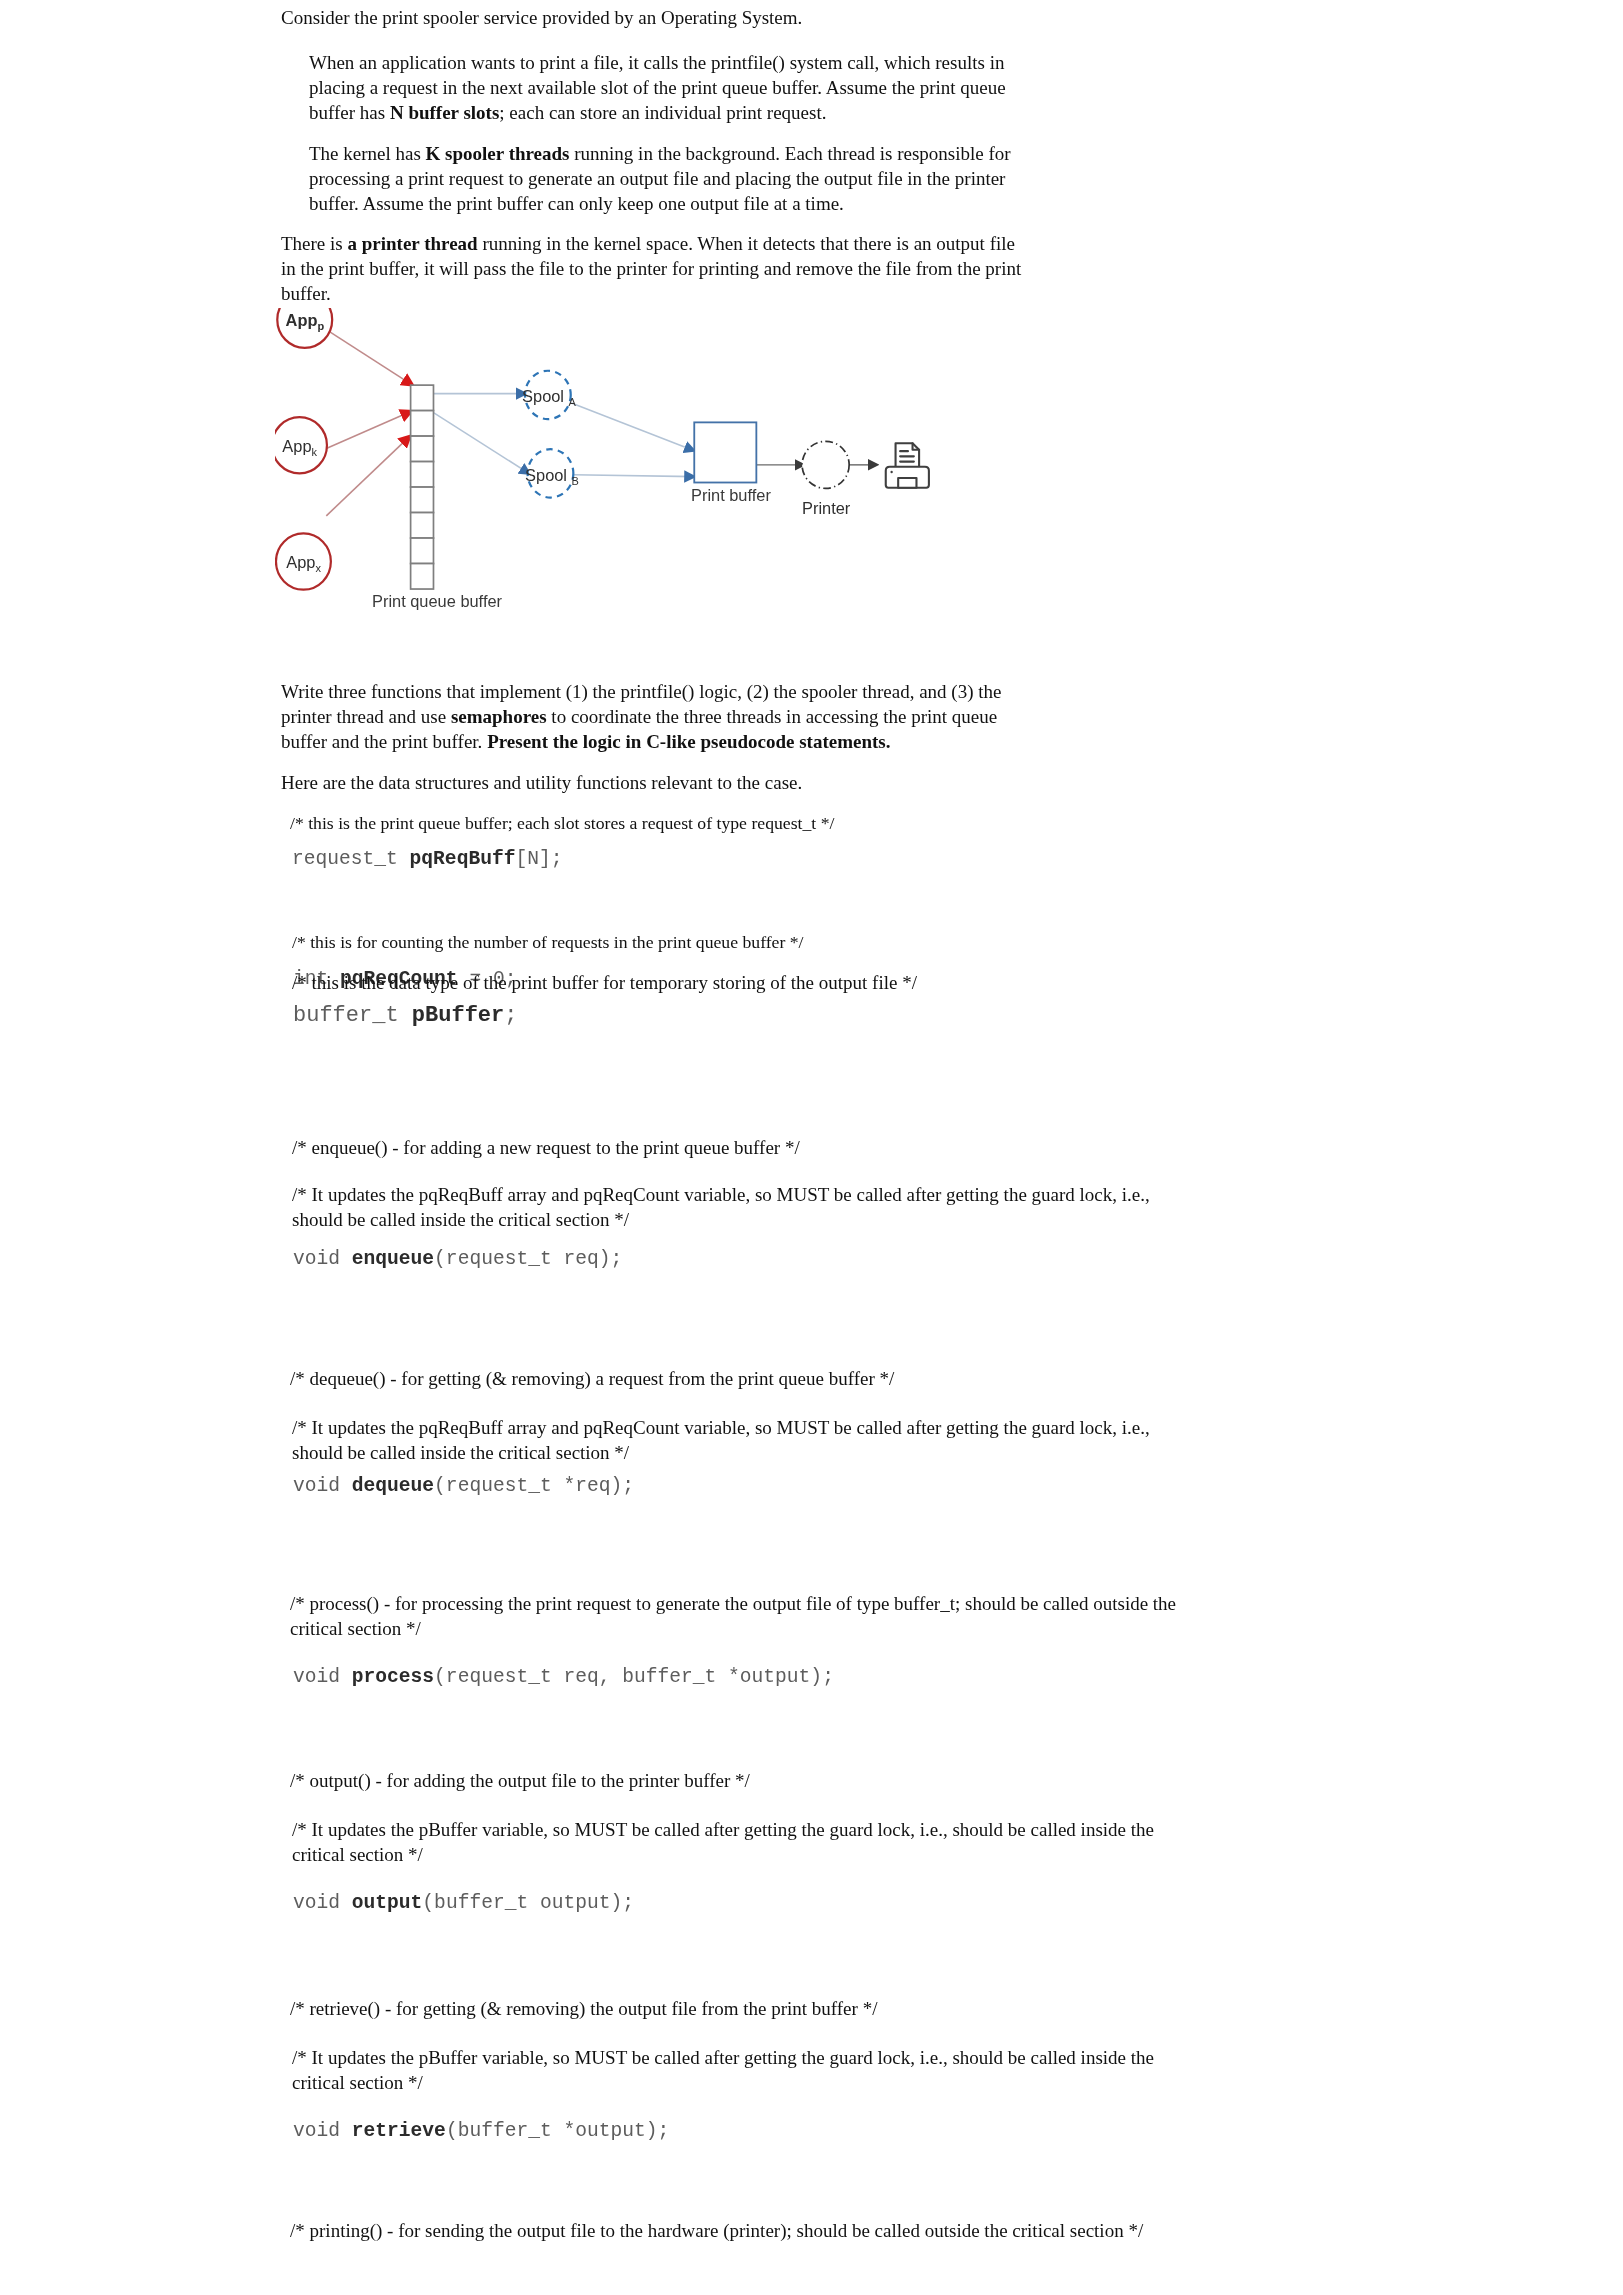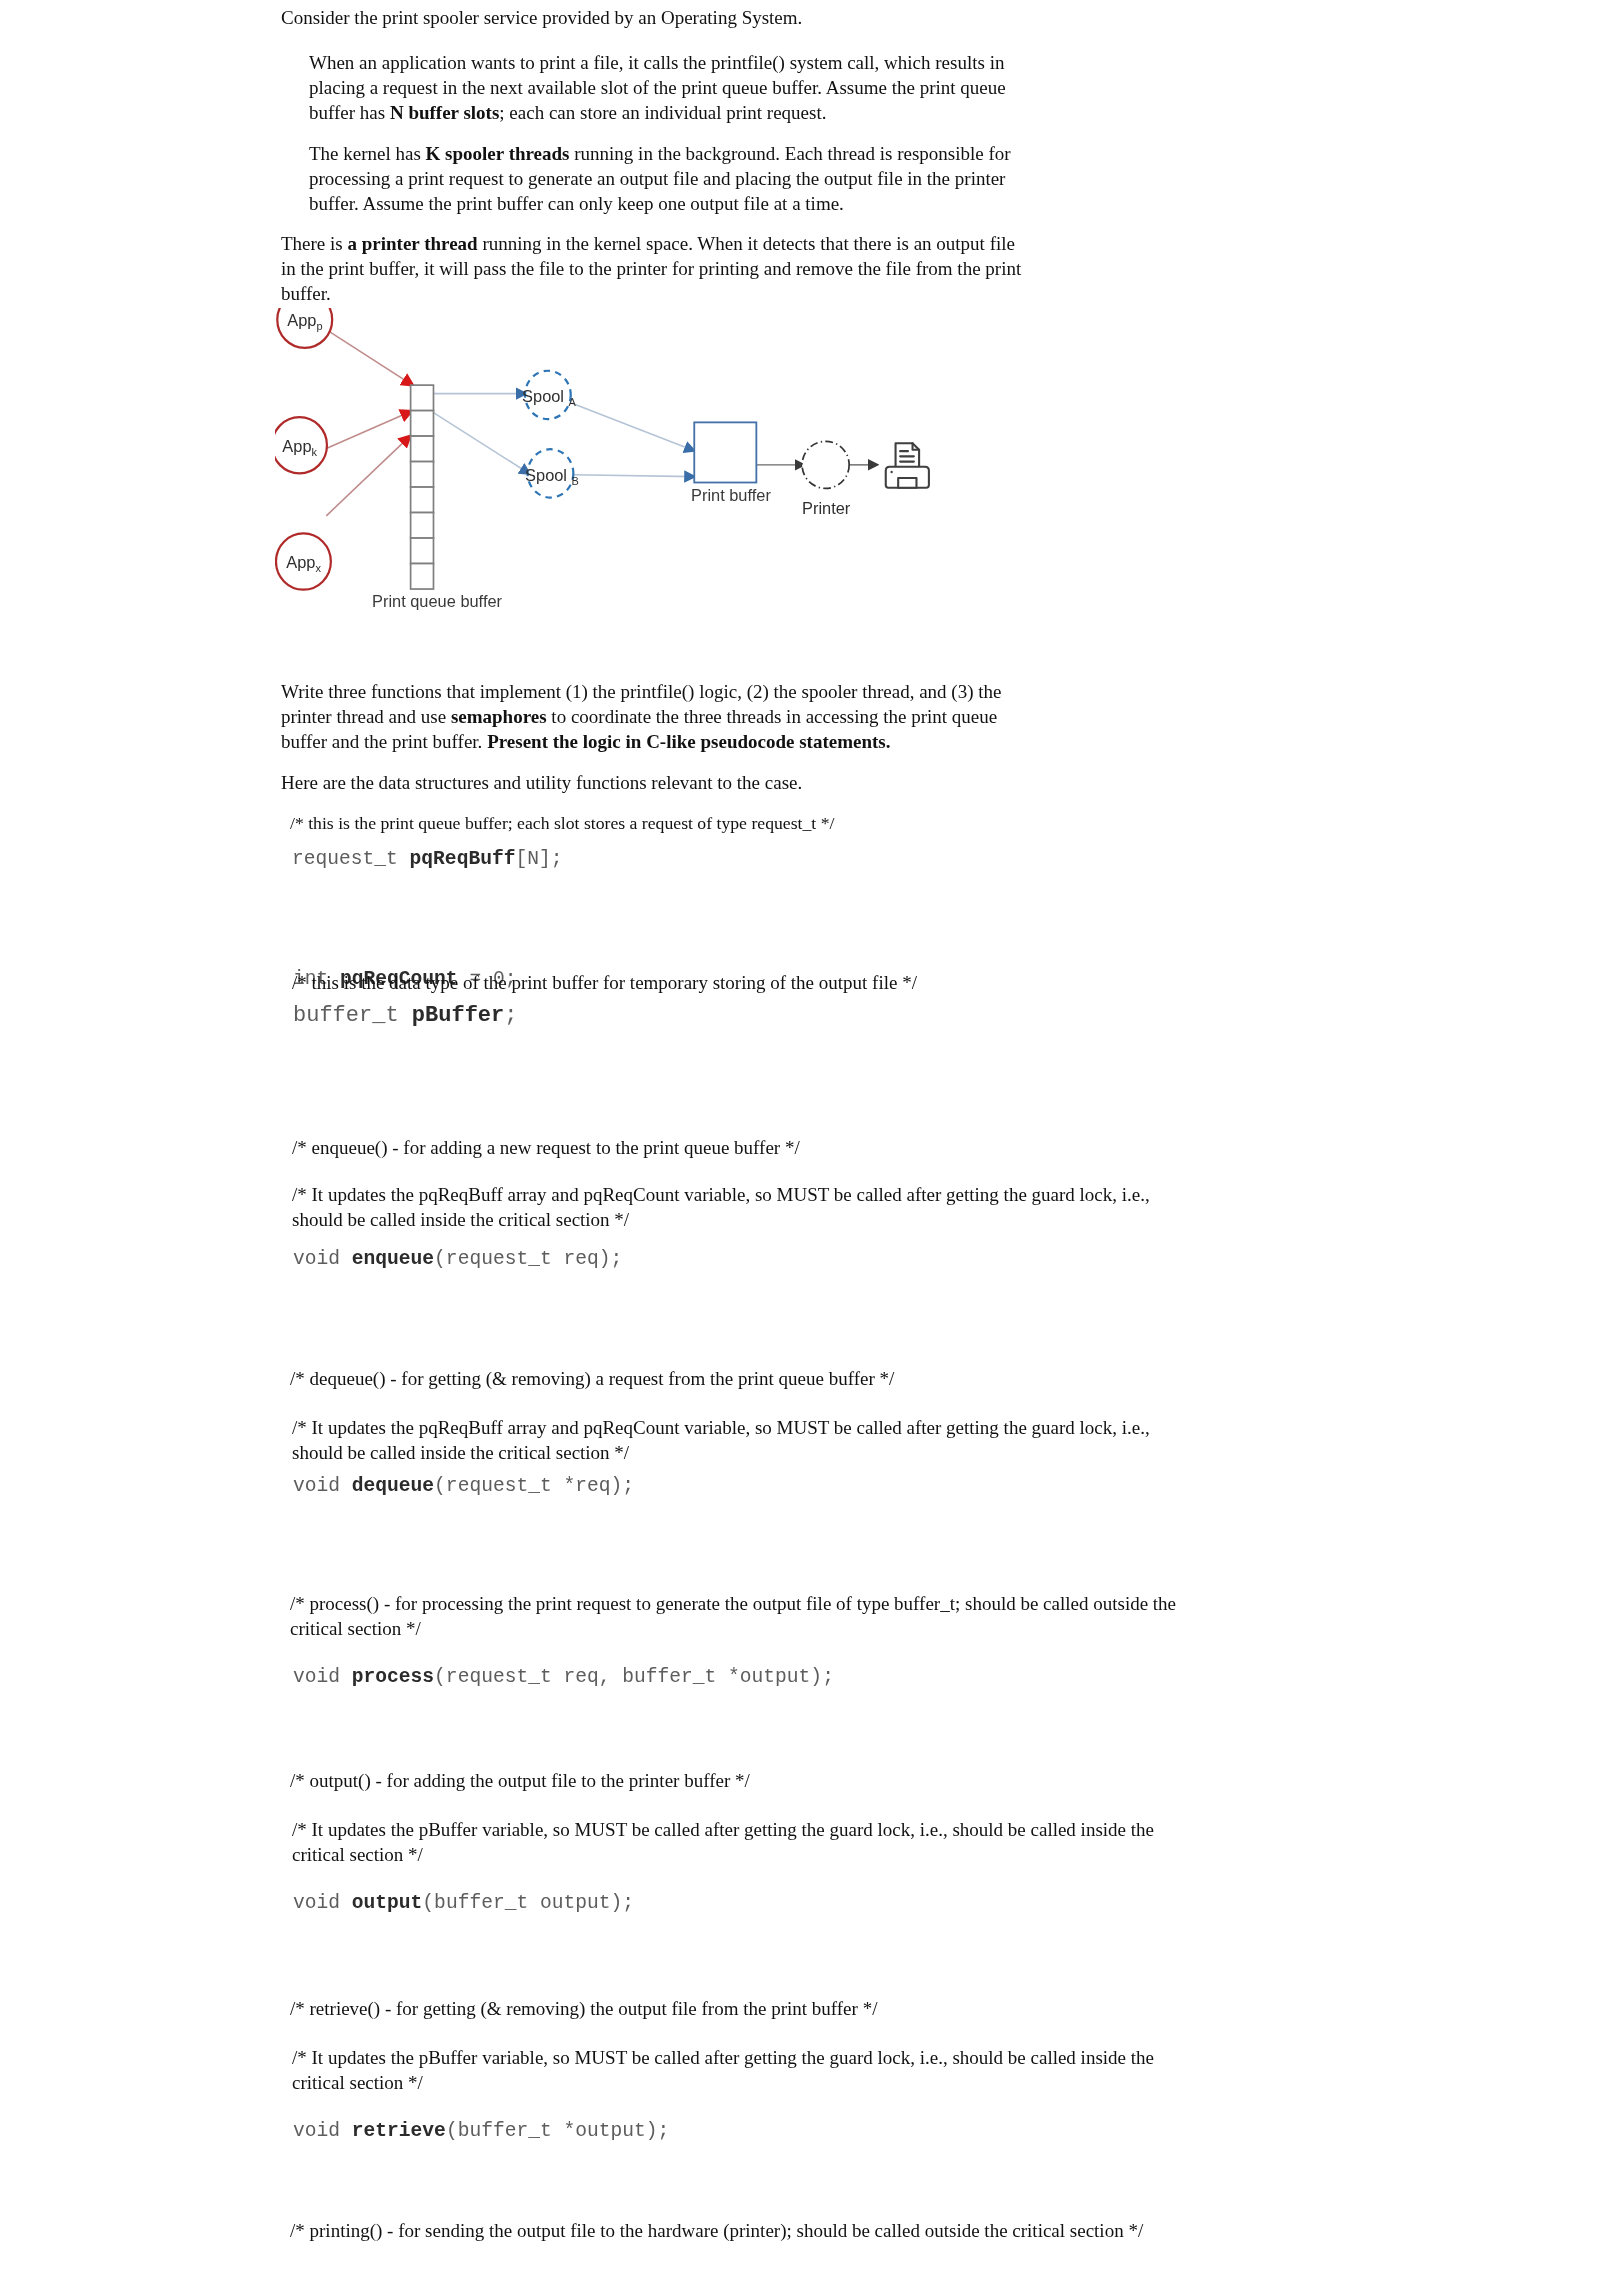--- a/index.html
+++ b/index.html
@@ -134,21 +134,21 @@
         <line x1="24" y1="14" x2="36" y2="14"></line>
         <line x1="24" y1="22" x2="45" y2="22"></line>
         <line x1="24" y1="30" x2="45" y2="30"></line>
 
         <path d="M8,38 L62,38 Q68,38 68,44 L68,66 Q68,70 64,70 L6,70 Q2,70 2,66 L2,44 Q2,38 8,38 Z" fill="#ffffff"></path>
         <rect x="21" y="55" width="28" height="15" fill="#ffffff"></rect>
         <circle cx="11" cy="46" r="1.8" fill="#3f3f3f" stroke="none"></circle>
       </g>
     </svg>
 
-    <div class="node-label" style="left:3.9px; top:3.3px; width:52px;">
+    <div class="node-label" style="left:3.9px; top:3.3px; width:52px;font-weight:bold;">
       <span>App</span><sub>p</sub>
     </div>
     <div class="node-label" style="left:-1.3px; top:129px; width:52px;">
       <span>App</span><sub>k</sub>
     </div>
     <div class="node-label" style="left:2.6px; top:245px; width:52px;">
       <span>App</span><sub>x</sub>
     </div>
 
     <div class="node-label" style="left:244px; top:79px; width:60px;">
@@ -164,20 +164,21 @@
     <div class="caption" style="left:416px; top:178px;">Print buffer</div>
   </div>
 
   <div class="para" style="left:281px; top:679px; width:726px;">Write three functions that implement (1) the printfile() logic, (2) the spooler thread, and (3) the printer thread and use <b>semaphores</b> to coordinate the three threads in accessing the print queue buffer and the print buffer. <b>Present the logic in C-like pseudocode statements.</b></div>
 
   <div class="para" style="left:281px; top:770px; width:726px;">Here are the data structures and utility functions relevant to the case.</div>
 
   <div class="para" style="left:290px; top:811px; width:785px; font-size:17.7px;">/* this is the print queue buffer; each slot stores a request of type request_t */</div>
   <div class="code" style="left:292px; top:847px;">request_t <b>pqReqBuff</b>[N];</div>
 
+  <div class="para" style="left:292px; top:930px; width:785px; font-size:17.7px;">/* this is for counting the number of requests in the print queue buffer */</div>
   <div class="code" style="left:293px; top:967px;">int <b>pqReqCount</b> = 0;</div>
 
   <div class="para" style="left:292px; top:971px; width:818px; font-size:19px; top:970px;">/* this is the data type of the print buffer for temporary storing of the output file */</div>
   <div class="code big" style="left:293px; top:1003px;">buffer_t <b>pBuffer</b>;</div>
 
   <div class="para" style="left:292px; top:1135px; width:818px;">/* enqueue() - for adding a new request to the print queue buffer */</div>
   <div class="para" style="left:292px; top:1182px; width:887px;">/* It updates the pqReqBuff array and pqReqCount variable, so MUST be called after getting the guard lock, i.e., should be called inside the critical section */</div>
   <div class="code" style="left:293px; top:1247px;">void <b>enqueue</b>(request_t req);</div>
 
   <div class="para" style="left:290px; top:1366px; width:818px;">/* dequeue() - for getting (&amp; removing) a request from the print queue buffer */</div>

